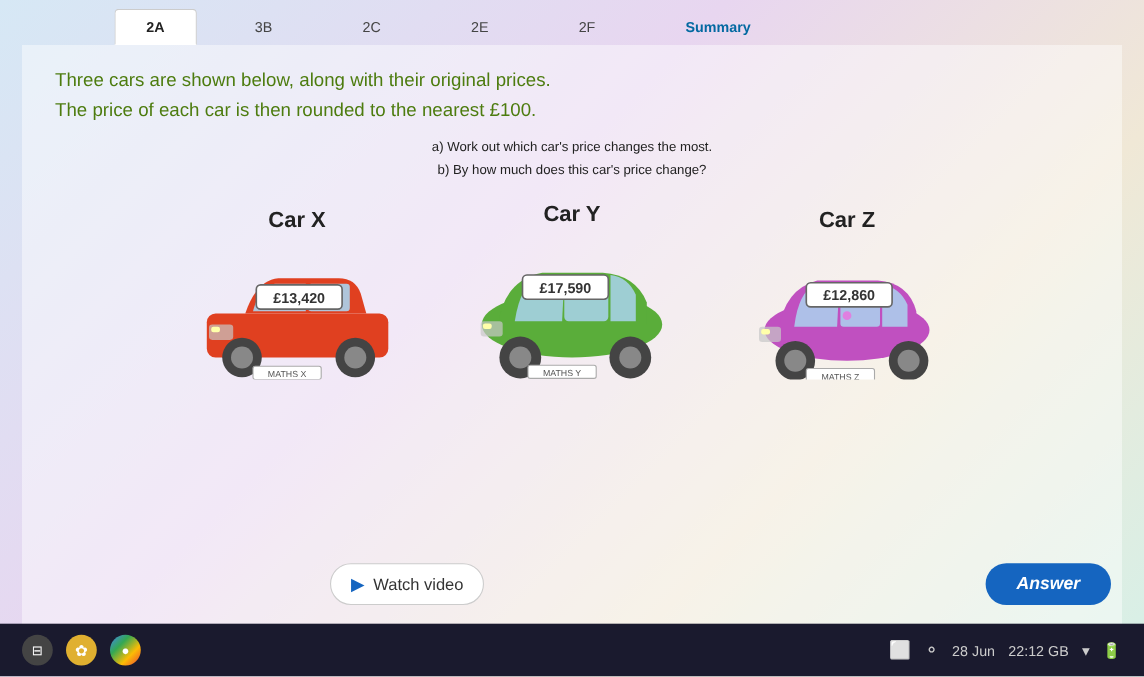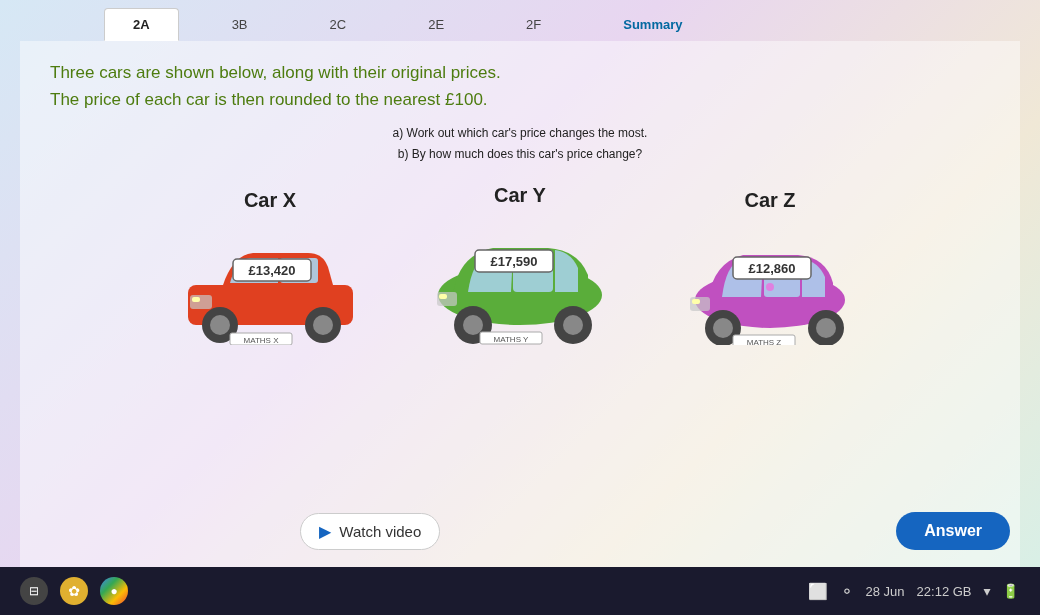--- a/index.html
+++ b/index.html
@@ -150,20 +150,21 @@
       right: 30px;
       bottom: 65px;
       background: #1565c0;
       color: white;
       border: none;
       border-radius: 20px;
       padding: 10px 28px;
       font-size: 16px;
       font-weight: 600;
       cursor: pointer;
+      font-style: italic;
     }
   </style>
 </head>
 <body>
 
 <div class="tab-bar">
   <div class="tab active">
     <span>2A</span>
   </div>
   <div class="tab">

